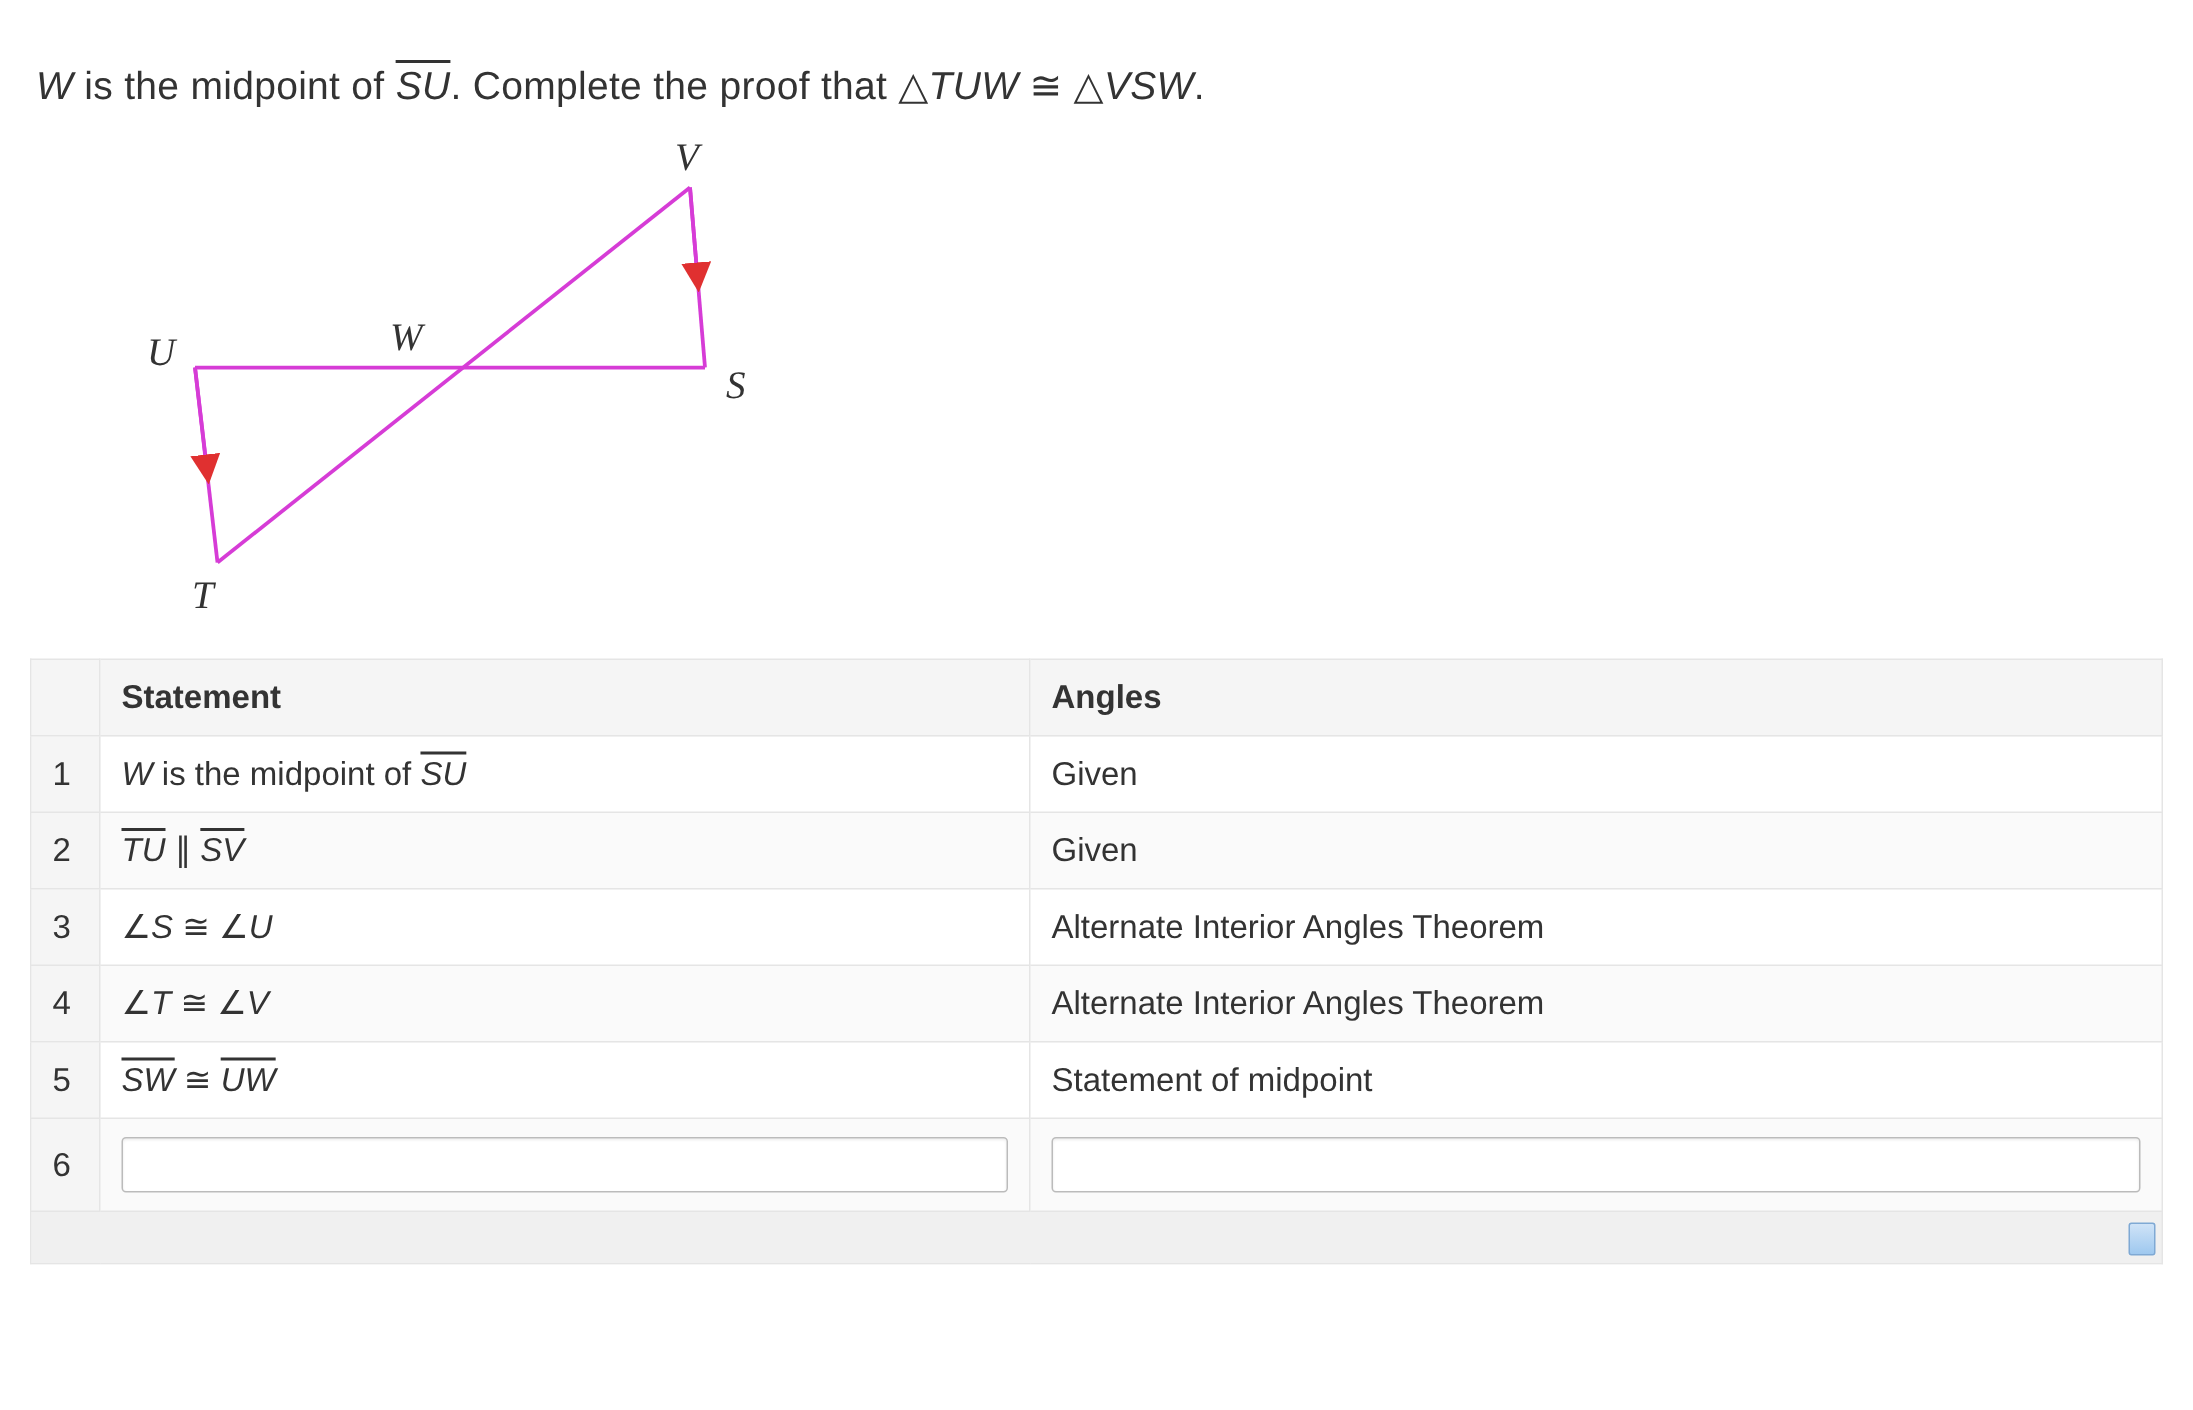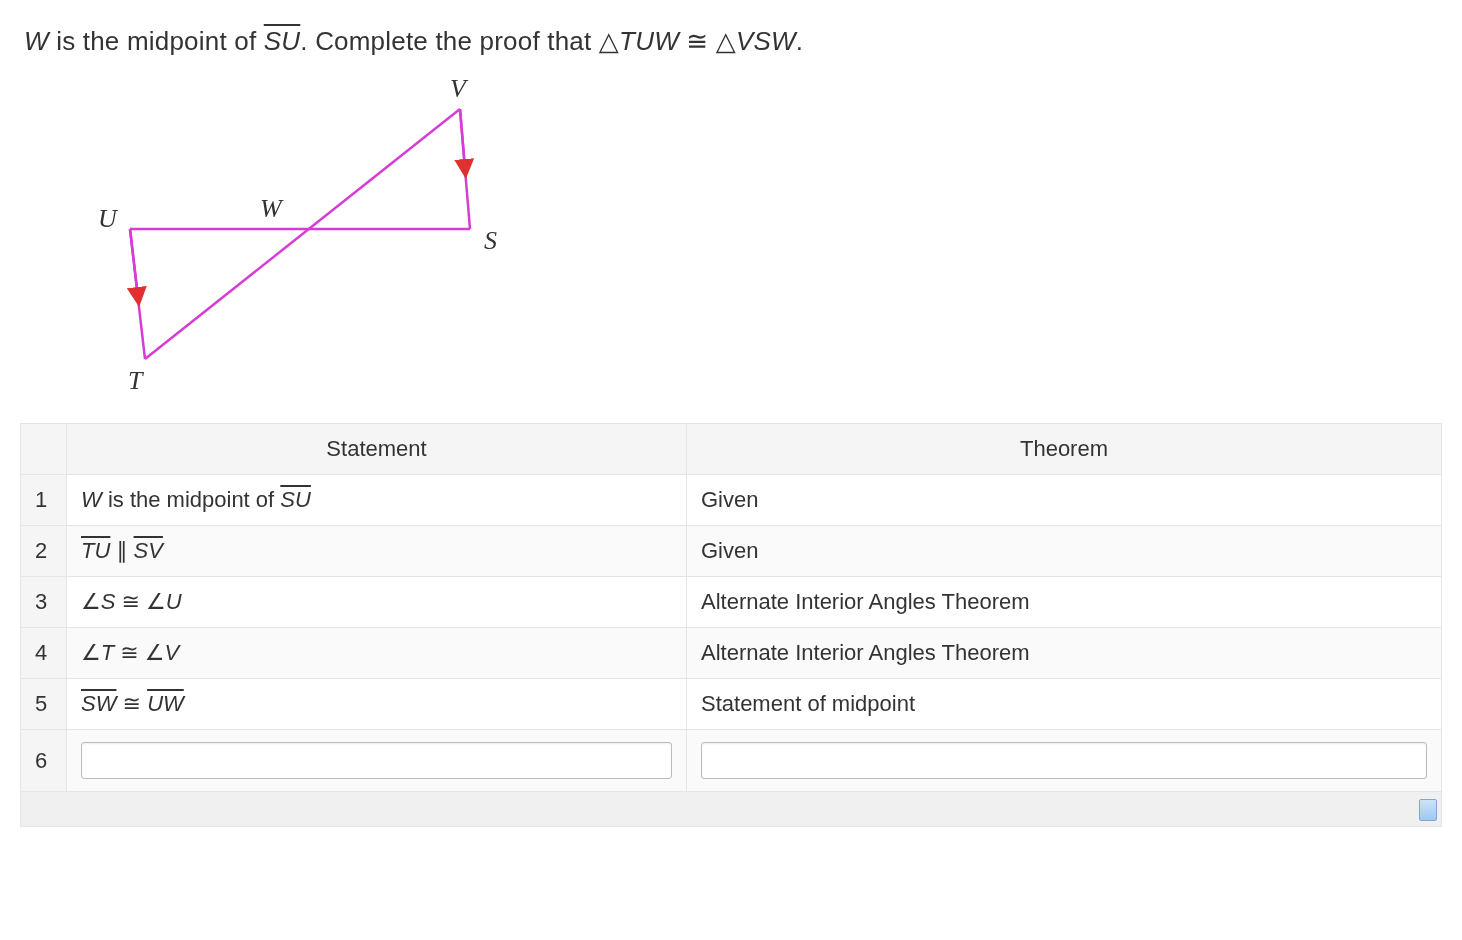--- a/index.html
+++ b/index.html
@@ -6,21 +6,21 @@
   html, body {
     margin: 0;
     padding: 0;
     font-family: Verdana, Geneva, sans-serif;
     font-size: 22px;
     color: #333;
     background: #fff;
   }
   .page {
     width: 1462px;
-    padding: 16px 20px 0 20px;
+    padding: 32px 20px 0 20px;
   }
   .prompt {
     font-size: 26px;
     margin: 10px 4px 12px 4px;
     letter-spacing: 0.2px;
   }
   .prompt .it { font-style: italic; }
   .overline {
     text-decoration: overline;
     text-decoration-thickness: 2px;
@@ -40,22 +40,21 @@
   }
   .proof-table th, .proof-table td {
     border: 1px solid #e5e5e5;
     padding: 12px 14px;
     text-align: left;
     vertical-align: middle;
     font-size: 22px;
   }
   .proof-table th {
     background: #f5f5f5;
-    font-weight: normal;
-    text-align: center;
+    font-weight: bold;
   }
   .proof-table tr:nth-child(even) td { background: #fafafa; }
   .col-num { width: 46px; text-align: center; background: #f5f5f5 !important; }
   .col-stmt { width: 620px; }
   .col-reason { }
   .proof-table input[type="text"] {
     width: 100%;
     font-size: 20px;
     padding: 6px 8px;
     border: 1px solid #bbb;
@@ -115,21 +114,21 @@
         <text x="58" y="320">T</text>
       </g>
     </svg>
   </div>
 
   <table class="proof-table">
     <thead>
       <tr>
         <th class="col-num"></th>
         <th class="col-stmt">Statement</th>
-        <th class="col-reason">Theorem</th>
+        <th class="col-reason">Angles</th>
       </tr>
     </thead>
     <tbody>
 
     <tr>
           <td class="col-num">1</td>
           <td class="col-stmt"><span class="stmt-it">W</span> is the midpoint of <span class="overline stmt-it">SU</span></td>
           <td class="col-reason">Given</td>
         </tr>
         <tr>

